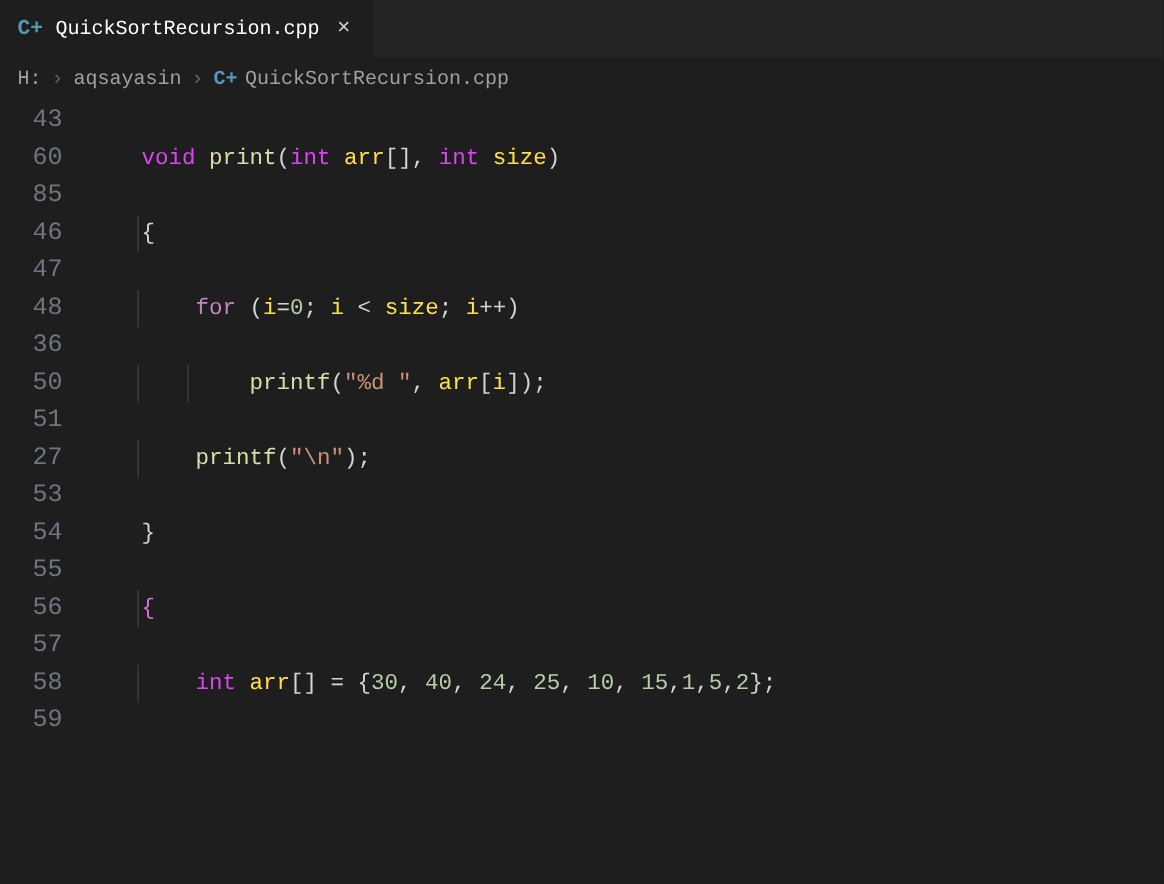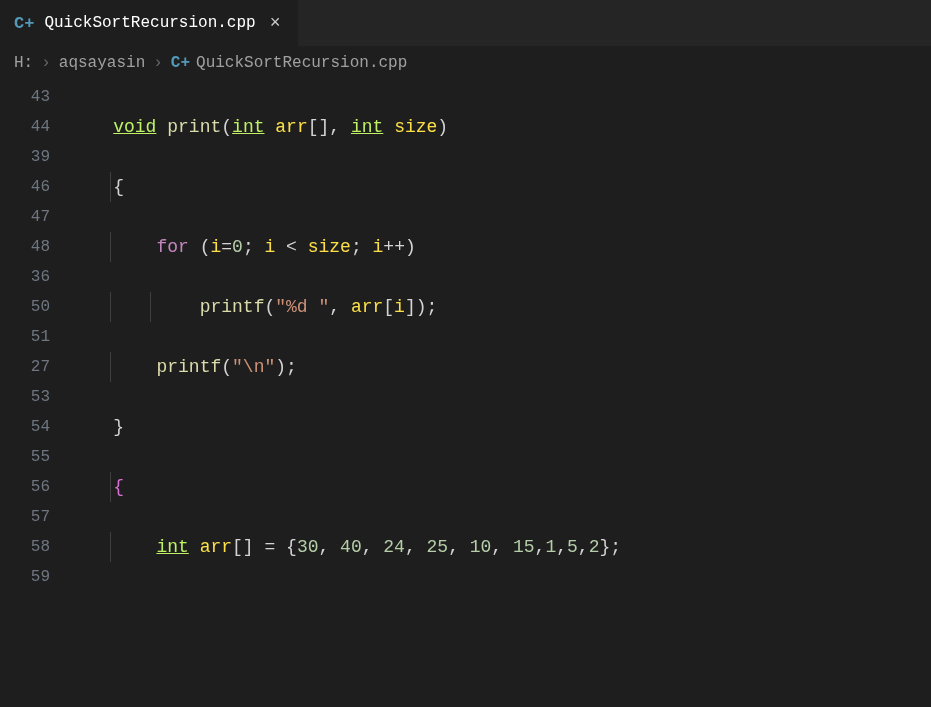--- a/index.html
+++ b/index.html
@@ -55,21 +55,21 @@
     width:8px;
     height:100%;
     background:#1e1e1e;
   }
   .gutter {
     width: 70px;
     text-align: right;
     padding-right: 20px;
     color: #6e7681;
     user-select: none;
-    font-size: 16px;
+    font-size: 20px;
     line-height: 30px;
     padding-top:2px;
   }
   .code {
     flex: 1;
     font-size: 18px;
     line-height: 30px;
     padding-top:2px;
     white-space: pre;
     position:relative;
@@ -77,21 +77,21 @@
   .line { height: 30px; position:relative; }
   .guide {
     position:absolute;
     left:0;
     top:0;
     bottom:0;
     width:1px;
     background:#404040;
   }
   
-  .kw   { color:#bef264;text-decoration:underline; }          
+  .kw   { color:#d946ef; }          
   .fn   { color:#dcdcaa; }          
   .var  { color:#fde047; }          
   .num  { color:#b5cea8; }          
   .str  { color:#ce9178; }          
   .punc { color:#d4d4d4; }          
   .brace{ color:#da70d6; }
   .kw2  { color:#c586c0; }
 </style>
 </head>
 <body>
@@ -111,22 +111,22 @@
   <span class="crumb-sep">›</span>
   <span class="crumb">
     <span class="crumb-cpp-icon">C+</span>
     <span>QuickSortRecursion.cpp</span>
   </span>
 </div>
 
 <div class="editor">
   <div class="gutter">
     <div>43</div>
-      <div>44</div>
-      <div>39</div>
+      <div>60</div>
+      <div>85</div>
       <div>46</div>
       <div>47</div>
       <div>48</div>
       <div>36</div>
       <div>50</div>
       <div>51</div>
       <div>27</div>
       <div>53</div>
       <div>54</div>
       <div>55</div>

